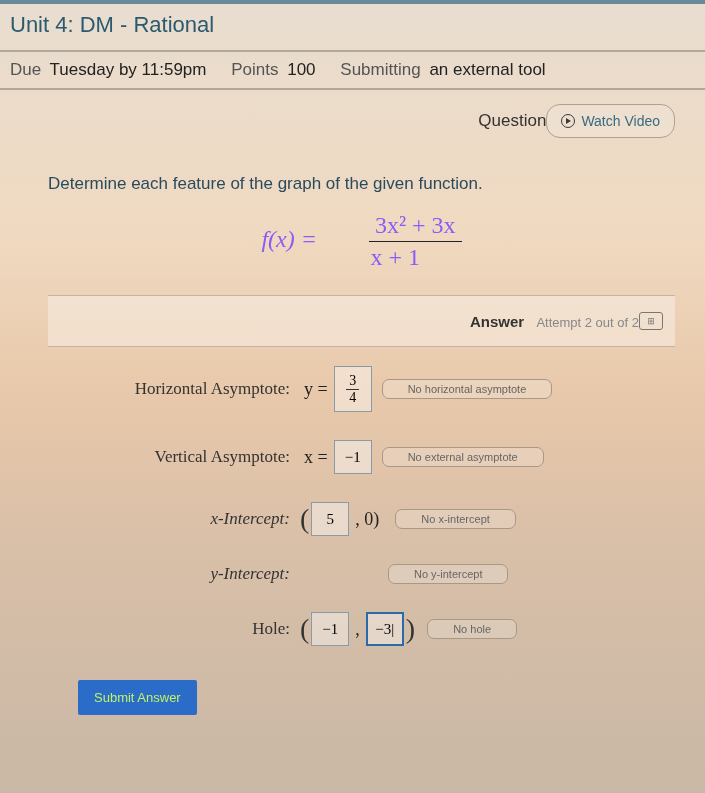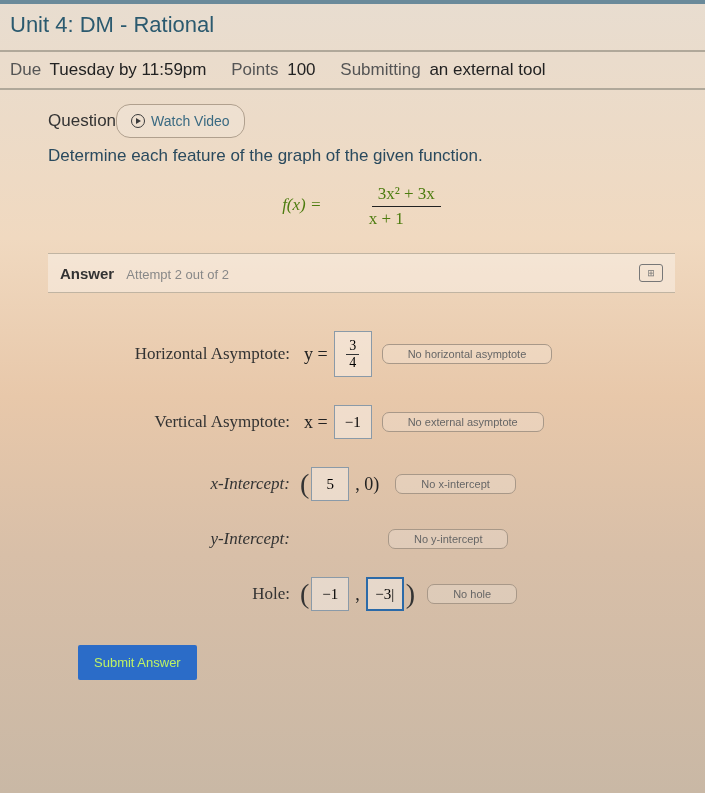--- a/index.html
+++ b/index.html
@@ -20,21 +20,21 @@
 }
 .meta {
   padding: 8px 10px;
   font-size: 17px;
   color: #3a3a3a;
   border-bottom: 2px solid #b0a89a;
 }
 .meta .label { color: #555; margin-right: 4px; }
 .meta .value { color: #222; margin-right: 20px; }
 .content { padding: 14px 30px 0 48px; position: relative; }
-.header-row { display: flex; align-items: center; justify-content: flex-start; margin-bottom: 8px; }
+.header-row { display: flex; align-items: center; justify-content: flex-end; margin-bottom: 36px; }
 .q-label { font-size: 17px; color: #333; font-weight: 500; }
 .header-btns { display: flex; gap: 14px; }
 .btn {
   border: 1.5px solid #b0a08e;
   border-radius: 14px;
   padding: 8px 14px;
   font-size: 14px;
   color: #3a6a82;
   background: rgba(255,255,255,0.15);
   cursor: pointer;
@@ -44,31 +44,31 @@
 }
 .play-icon {
   width: 14px; height: 14px; border: 1.5px solid #3a3a3a; border-radius: 50%;
   display: inline-flex; align-items: center; justify-content: center;
 }
 .play-icon::after { content: ""; border-left: 5px solid #3a3a3a; border-top: 3px solid transparent; border-bottom: 3px solid transparent; margin-left: 1px; }
 .prompt { font-size: 17px; color: #2a4a5e; margin-bottom: 18px; }
 .equation {
   text-align: center;
   font-family: Georgia, 'Times New Roman', serif;
-  font-size: 17px;
-  color: #4d7c0f;
+  font-size: 24px;
+  color: #8b5cf6;
   margin-bottom: 24px;
 }
 .frac { display: inline-block; vertical-align: middle; text-align: center; margin-left: 6px; }
 .frac .num { border-bottom: 1.5px solid #222; padding: 0 6px 2px; margin-left: 40px; }
 .frac .den { padding-top: 2px; text-align: center; }
 .answer-bar {
   font-size: 15px; color: #333; background: rgba(255,255,255,0.35);
-  padding: 10px 12px; border-top: 1px solid #c0b4a2; border-bottom: 1px solid #c0b4a2;
-  margin-bottom: 38px; display: flex; align-items: center; justify-content: space-between;
+  padding: 16px 12px; border-top: 1px solid #c0b4a2; border-bottom: 1px solid #c0b4a2;
+  margin-bottom: 19px; display: flex; align-items: center; justify-content: flex-end;
 }
 .answer-bar .attempt { color: #888; font-size: 13px; margin-left: 8px; }
 .keypad-icon {
   width: 24px; height: 18px; border: 1.5px solid #777; border-radius: 3px;
   display: inline-flex; align-items: center; justify-content: center; font-size: 9px; color: #777;
 }
 .row {
   display: flex; align-items: center; margin-bottom: 28px;
   font-family: Georgia, 'Times New Roman', serif;
 }

